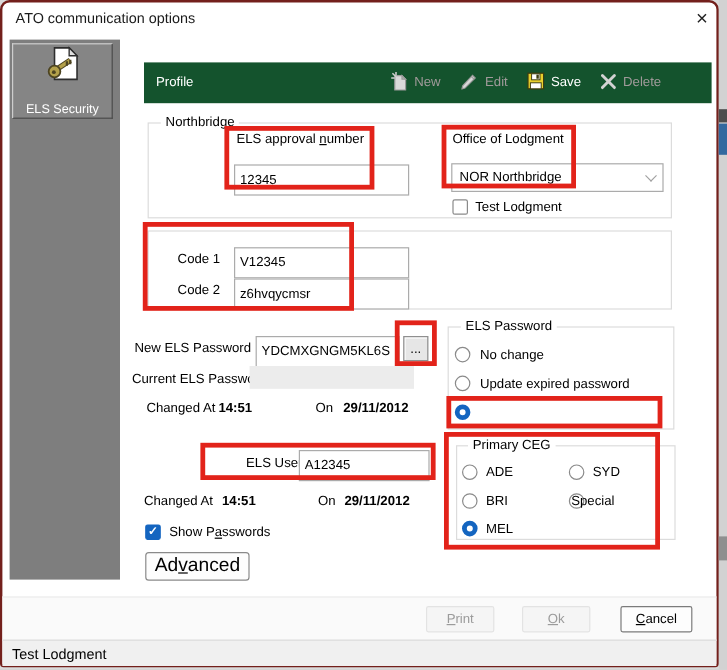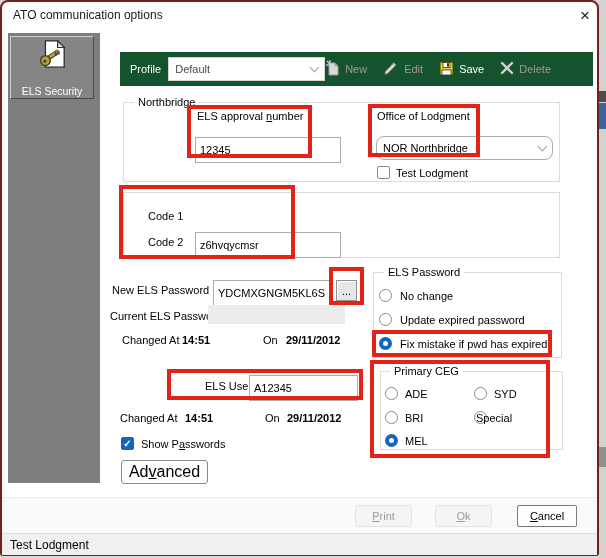--- a/index.html
+++ b/index.html
@@ -102,25 +102,20 @@
         <line x1="23" y1="16.5" x2="23" y2="12.5" stroke="#4d4420" stroke-width="2"></line>
         <circle cx="9" cy="23" r="5.2" fill="#b3a04a" stroke="#4d4420" stroke-width="1.6"></circle>
         <circle cx="8.4" cy="23.6" r="1.7" fill="#4d4420"></circle>
       </svg>
     </span>
     <span class="cap">ELS Security</span>
   </div>
 
   <div class="toolbar">
     <span class="tb-label">Profile</span>
-    <div class="tb-combo">
-      <span>Default</span>
-      <span class="flex1"></span>
-      <span class="chev"></span>
-    </div>
     <div class="tb-btns">
       <div class="tb-btn dis">
         <span>
           <svg width="15" height="16" viewBox="0 0 15 16">
             <path d="M4 3 h6 l3 3 v9 H4 z" fill="#d9d9d9" stroke="#9a9a9a"></path>
             <path d="M10 3 l3 3 h-3 z" fill="#bdbdbd" stroke="#9a9a9a"></path>
             <g stroke="#cfcfcf" stroke-width="1.3">
               <line x1="2" y1="1" x2="5" y2="4"></line>
                 <line x1="1" y1="5" x2="4" y2="5"></line>
                 <line x1="5" y1="0" x2="5" y2="3"></line>
@@ -163,30 +158,31 @@
     </div>
   </div>
 
   <div class="groupbox" style="left:123px;top:102px;width:437px;height:80px;"></div>
   <div class="grouplabel" style="left:134px;top:96px;">Northbridge</div>
 
   <div class="lbl" style="left:197px;top:110px;">ELS approval <u>n</u>umber</div>
   <div class="field" style="left:195px;top:137px;width:146px;height:22px;">12345</div>
 
   <div class="lbl" style="left:377px;top:110px;">Office of Lodgment</div>
-  <div class="combo" style="left:376px;top:136px;width:177px;height:24px;border-radius:8px;">
+  <div class="combo" style="left:376px;top:136px;width:177px;height:24px;">
     <span>NOR Northbridge</span>
     <span class="flex1"></span>
     <span class="chev"></span>
   </div>
   <div class="chk" style="left:377px;top:166px;"></div>
   <div class="lbl" style="left:396px;top:167px;">Test Lodgment</div>
 
   <div class="groupbox" style="left:123px;top:192px;width:437px;height:66px;"></div>
   <div class="lbl" style="left:148px;top:210px;">Code 1</div>
+  <div class="field" style="left:195px;top:206px;width:146px;height:21px;">V12345</div>
   <div class="lbl" style="left:148px;top:236px;">Code 2</div>
   <div class="field" style="left:195px;top:232px;width:146px;height:21px;">z6hvqycmsr</div>
 
   <div class="lbl" style="left:112px;top:284px;">New ELS Password</div>
   <div class="field" style="left:213px;top:280px;width:120px;height:21px;">YDCMXGNGM5KL6S</div>
   <div class="dots-btn" style="left:336px;top:280px;width:21px;height:21px;">...</div>
 
   <div class="lbl" style="left:110px;top:310px;">Current ELS Password</div>
   <div class="disfield" style="left:208px;top:305px;width:137px;height:19px;"></div>
 
@@ -195,21 +191,20 @@
   <div class="lbl" style="left:263px;top:334px;">On</div>
   <div class="lbl bold" style="left:286px;top:334px;">29/11/2012</div>
 
   <div class="groupbox" style="left:373px;top:272px;width:189px;height:86px;"></div>
   <div class="grouplabel" style="left:384px;top:266px;">ELS Password</div>
   <div class="radio" style="left:379px;top:289px;"></div>
   <div class="lbl" style="left:400px;top:290px;">No change</div>
   <div class="radio" style="left:379px;top:313px;"></div>
   <div class="lbl" style="left:400px;top:314px;">Update expired password</div>
   <div class="radio sel" style="left:379px;top:337px;"></div>
-  <div class="lbl" style="left:400px;top:338px;">Fix mistake if pwd has expired</div>
 
   <div class="lbl" style="left:205px;top:380px;">ELS User Id</div>
   <div class="field" style="left:249px;top:375px;width:109px;height:22px;">A12345</div>
 
   <div class="groupbox" style="left:380px;top:371px;width:183px;height:79px;"></div>
   <div class="grouplabel" style="left:390px;top:365px;">Primary CEG</div>
   <div class="radio" style="left:385px;top:387px;"></div>
   <div class="lbl" style="left:405px;top:388px;">ADE</div>
   <div class="radio" style="left:474px;top:387px;"></div>
   <div class="lbl" style="left:494px;top:388px;">SYD</div>

